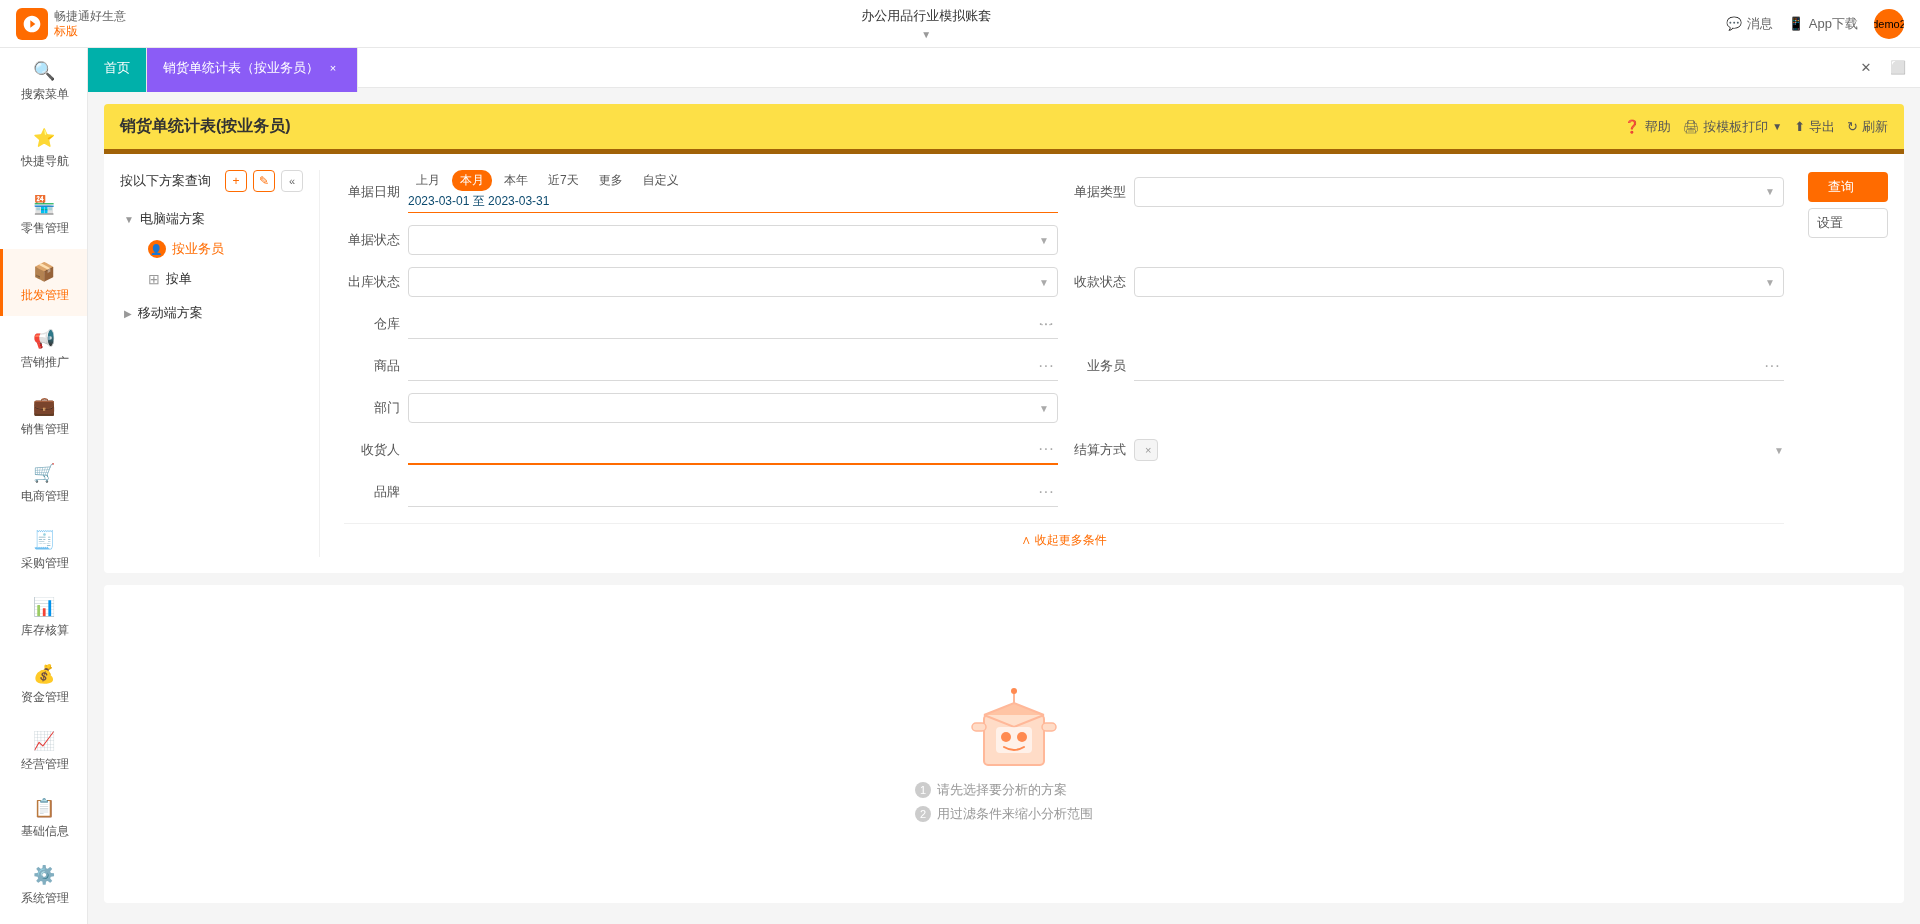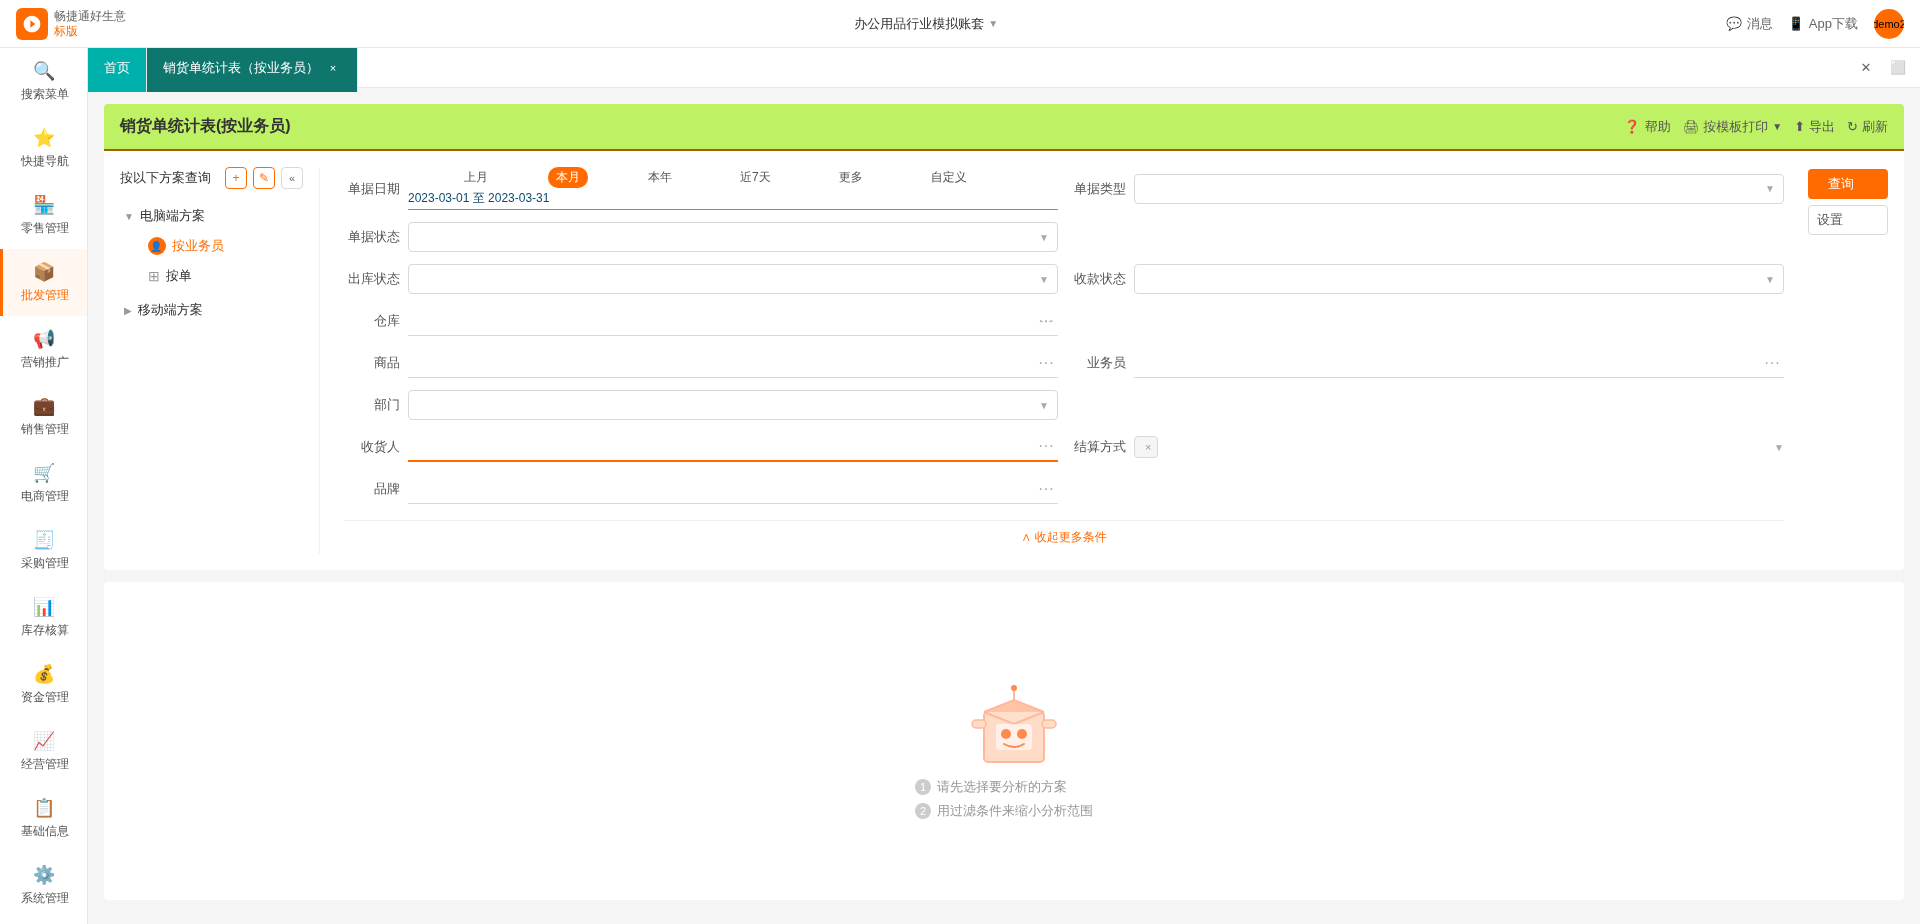--- a/index.html
+++ b/index.html
@@ -6,51 +6,51 @@
     body { font-family: 'Microsoft YaHei', Arial, sans-serif; font-size: 13px; background: #f0f2f5; color: #333; display: flex; flex-direction: column; height: 924px; overflow: hidden; }
 
     
     .topbar { background: #fff; height: 48px; display: flex; align-items: center; justify-content: space-between; padding: 0 16px; border-bottom: 1px solid #e8e8e8; z-index: 100; }
     .topbar-left { display: flex; align-items: center; gap: 8px; }
     .logo-area { display: flex; align-items: center; gap: 6px; cursor: pointer; }
     .logo-icon { width: 32px; height: 32px; background: #ff6b00; border-radius: 6px; display: flex; align-items: center; justify-content: center; }
     .logo-icon svg { width: 20px; height: 20px; fill: #fff; }
     .logo-text { font-size: 12px; color: #666; line-height: 1.2; }
     .topbar-center { flex: 1; display: flex; align-items: center; justify-content: center; gap: 8px; }
-    .app-selector { display: flex; align-items: center; gap: 4px; color: #333; font-size: 13px; cursor: pointer; }
+    .app-selector { display: flex; align-items: center; gap: 4px; color: #333; font-size: 13px; cursor: pointer; flex-direction: column; }
     .topbar-right { display: flex; align-items: center; gap: 16px; }
     .topbar-action { display: flex; align-items: center; gap: 4px; color: #666; font-size: 13px; cursor: pointer; }
     .user-avatar { width: 30px; height: 30px; border-radius: 50%; background: #ff6b00; display: flex; align-items: center; justify-content: center; color: #000000; font-size: 12px; cursor: pointer; overflow: hidden; }
 
     
     .main-layout { display: flex; flex: 1; overflow: hidden; }
 
     
     .sidebar { width: 88px; background: #fff; border-right: 1px solid #e8e8e8; display: flex; flex-direction: column; overflow-y: auto; }
     .sidebar-item { display: flex; flex-direction: column; align-items: center; padding: 12px 4px; cursor: pointer; font-size: 12px; color: #555; gap: 4px; border-left: 3px solid transparent; }
     .sidebar-item.active { color: #ff6b00; border-left-color: #ff6b00; background: #fff7f0; }
     .sidebar-item-icon { font-size: 18px; }
 
     
     .content-area { flex: 1; display: flex; flex-direction: column; overflow: hidden; }
 
     
     .tab-bar { background: #fff; border-bottom: 1px solid #e8e8e8; display: flex; align-items: center; height: 40px; padding: 0 0 0 0; }
     .tab-item { display: flex; align-items: center; gap: 6px; padding: 0 16px; height: 48px; font-size: 13px; cursor: pointer; color: #666; border-right: 1px solid #e8e8e8; position: relative; }
-    .tab-item.active { background: #0f766e; color: #fff; text-align: right; }
+    .tab-item.active { background: #8b5cf6; color: #fff; text-align: right; }
     .tab-item.home { background: #00b0aa; color: #fff; padding: 0 16px; }
     .tab-close { width: 16px; height: 16px; display: flex; align-items: center; justify-content: center; border-radius: 50%; cursor: pointer; font-size: 11px; }
     .tab-bar-actions { margin-left: auto; display: flex; align-items: center; padding-right: 8px; gap: 4px; }
     .tab-bar-action { width: 28px; height: 28px; display: flex; align-items: center; justify-content: center; cursor: pointer; color: #666; border-radius: 4px; }
 
     
     .page-content { flex: 1; overflow: auto; padding: 16px; background: #f5f5f5; }
 
     
-    .page-header { background: #bef264; padding: 12px 16px; border-radius: 4px 4px 0 0; display: flex; align-items: center; justify-content: space-between; border-bottom: 2px solid #a16207; }
+    .page-header { background: #fde047; padding: 12px 16px; border-radius: 4px 4px 0 0; display: flex; align-items: center; justify-content: space-between; border-bottom: 5px solid #a16207; }
     .page-title { font-size: 16px; font-weight: 600; color: #333; }
     .page-actions { display: flex; align-items: center; gap: 12px; }
     .page-action { display: flex; align-items: center; gap: 4px; font-size: 13px; color: #555; cursor: pointer; }
 
     
     .filter-body { background: #fff; padding: 16px; border-radius: 0 0 4px 4px; margin-bottom: 12px; }
 
     
     .filter-layout { display: flex; gap: 24px; }
     .filter-left-panel { width: 200px; min-width: 200px; border-right: 1px solid #f0f0f0; padding-right: 16px; }
@@ -77,21 +77,21 @@
     .filter-label { font-size: 13px; color: #555; white-space: nowrap; min-width: 56px; text-align: right; }
     .filter-control { flex: 1; position: relative; }
     .filter-input { width: 100%; height: 30px; border: 1px solid #d9d9d9; border-radius: 4px; padding: 0 28px 0 8px; font-size: 13px; color: #333; background: #fff; cursor: pointer; display: flex; align-items: center; justify-content: space-between; }
     .filter-input.with-dots::after { content: '···'; color: #aaa; position: absolute; right: 6px; top: 50%; transform: translateY(-50%); font-size: 12px; }
     .filter-select { display: flex; align-items: center; justify-content: space-between; width: 100%; height: 30px; border: 1px solid #d9d9d9; border-radius: 4px; padding: 0 8px; font-size: 13px; color: #333; background: #fff; cursor: pointer; }
     .filter-select-arrow { color: #aaa; font-size: 10px; }
 
     
     .date-filter { display: flex; align-items: center; gap: 8px; }
     .date-tabs { display: flex; align-items: center; gap: 4px; }
-    .date-tab { padding: 2px 8px; font-size: 12px; cursor: pointer; color: #555; border-radius: 2px; margin-left: 48px; }
+    .date-tab { padding: 2px 8px; font-size: 12px; cursor: pointer; color: #555; border-radius: 2px; }
     .date-tab.active { background: #ff6b00; color: #fff; border-radius: 10px; }
     .date-range { font-size: 12px; color: #0c4a6e; }
 
     
     .query-btn { background: #ff6b00; color: #fff; border: none; border-radius: 4px; padding: 6px 20px; font-size: 13px; cursor: pointer; height: 30px; display: flex; align-items: center; }
     .setting-btn { background: #fff; color: #555; border: 1px solid #d9d9d9; border-radius: 4px; padding: 6px 8px; font-size: 13px; cursor: pointer; height: 30px; display: flex; align-items: center; }
     .btn-group { display: flex; flex-direction: column; gap: 6px; }
 
     
     .filter-tag { display: flex; align-items: center; gap: 4px; background: #f5f5f5; border: 1px solid #d9d9d9; border-radius: 4px; padding: 0 6px; height: 22px; font-size: 12px; color: #333; }

